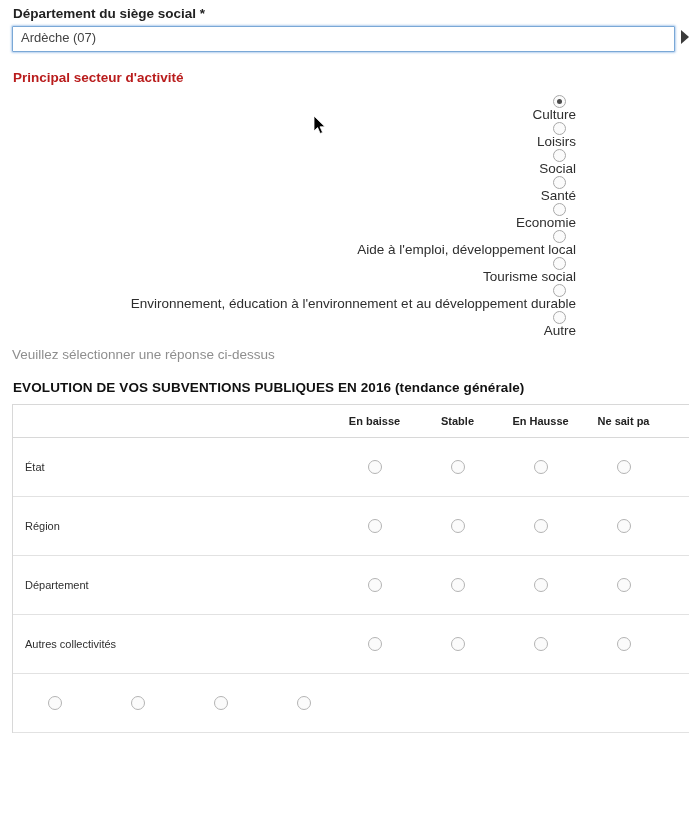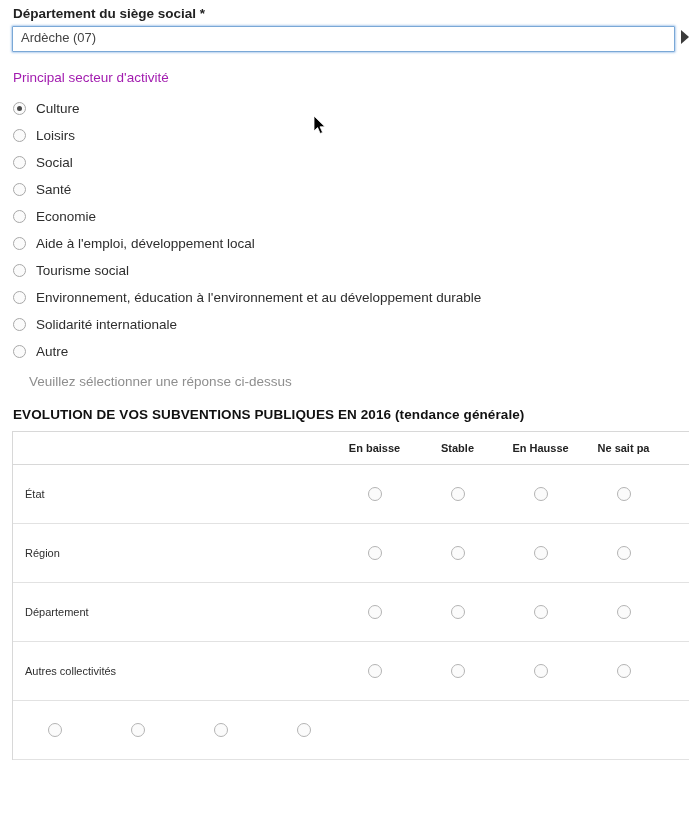--- a/index.html
+++ b/index.html
@@ -54,32 +54,33 @@
     position: absolute;
     right: -14px;
     top: 4px;
     width: 0;
     height: 0;
     border-top: 7px solid transparent;
     border-bottom: 7px solid transparent;
     border-left: 8px solid #3b3b3b;
   }
   .section-title {
-    font-weight: normal;
-    font-size: 13.5px;
-    color: #a21caf;
+    font-weight: bold;
+    font-size: 13.5px;
+    color: #b91c1c;
     margin: 18px 0 10px 3px;
   }
   .radio-list {
     margin: 0 0 0 3px;
   }
   .radio-row {
     display: flex;
-    align-items: center;
+    align-items: flex-end;
     height: 27px;
+    flex-direction: column;
   }
   .radio {
     width: 13px;
     height: 13px;
     border-radius: 50%;
     border: 1px solid #a8a8a8;
     background: #fbfbfb;
     box-sizing: border-box;
     margin-right: 10px;
     flex: 0 0 auto;
@@ -96,21 +97,21 @@
     background: #4a4a4a;
   }
   .radio-label {
     font-size: 13.5px;
     color: #2e2e2e;
     line-height: 1;
   }
   .hint {
     color: #8e8e8e;
     font-size: 13.5px;
-    margin: 9px 0 0 19px;
+    margin: 9px 0 0 2px;
   }
   .table-title {
     font-weight: bold;
     font-size: 13.5px;
     color: #111111;
     margin: 18px 0 9px 3px;
     letter-spacing: 0.1px;
   }
   .grid {
     margin-left: 2px;
@@ -217,24 +218,20 @@
     <div class="radio-row">
       <span class="radio"></span>
       <span class="radio-label">Tourisme social</span>
     </div>
     <div class="radio-row">
       <span class="radio"></span>
       <span class="radio-label">Environnement, éducation à l'environnement et au développement durable</span>
     </div>
     <div class="radio-row">
       <span class="radio"></span>
-      <span class="radio-label">Solidarité internationale</span>
-    </div>
-    <div class="radio-row">
-      <span class="radio"></span>
       <span class="radio-label">Autre</span>
     </div>
   </div>
 
   <div class="hint">Veuillez sélectionner une réponse ci-dessus</div>
 
   <div class="table-title">EVOLUTION DE VOS SUBVENTIONS PUBLIQUES EN 2016 (tendance générale)</div>
 
   <div class="grid">
     <div class="grid-head">

